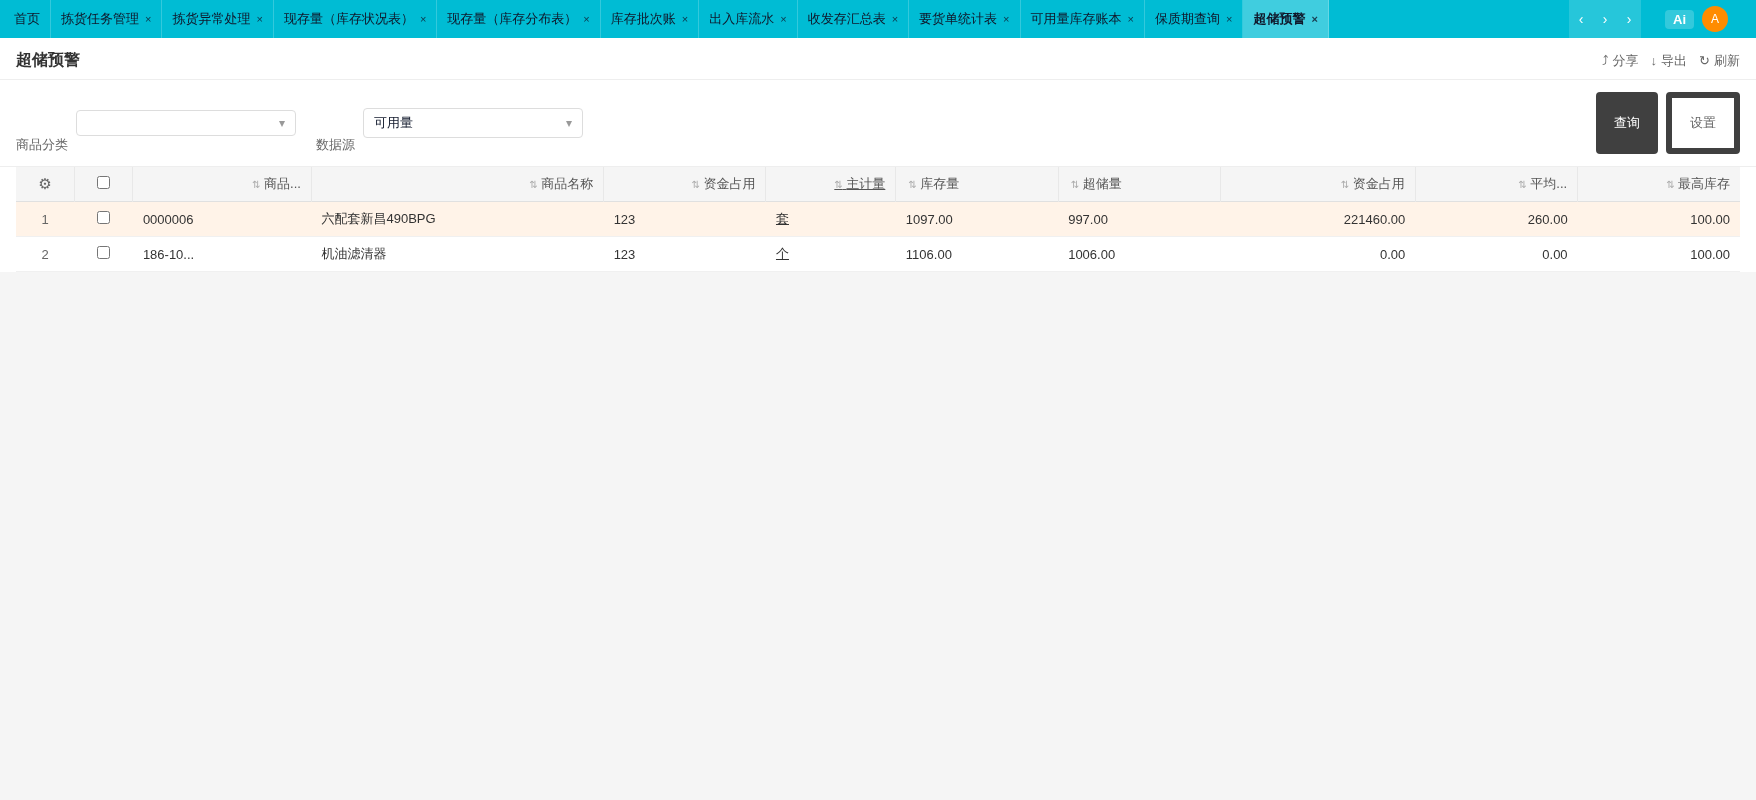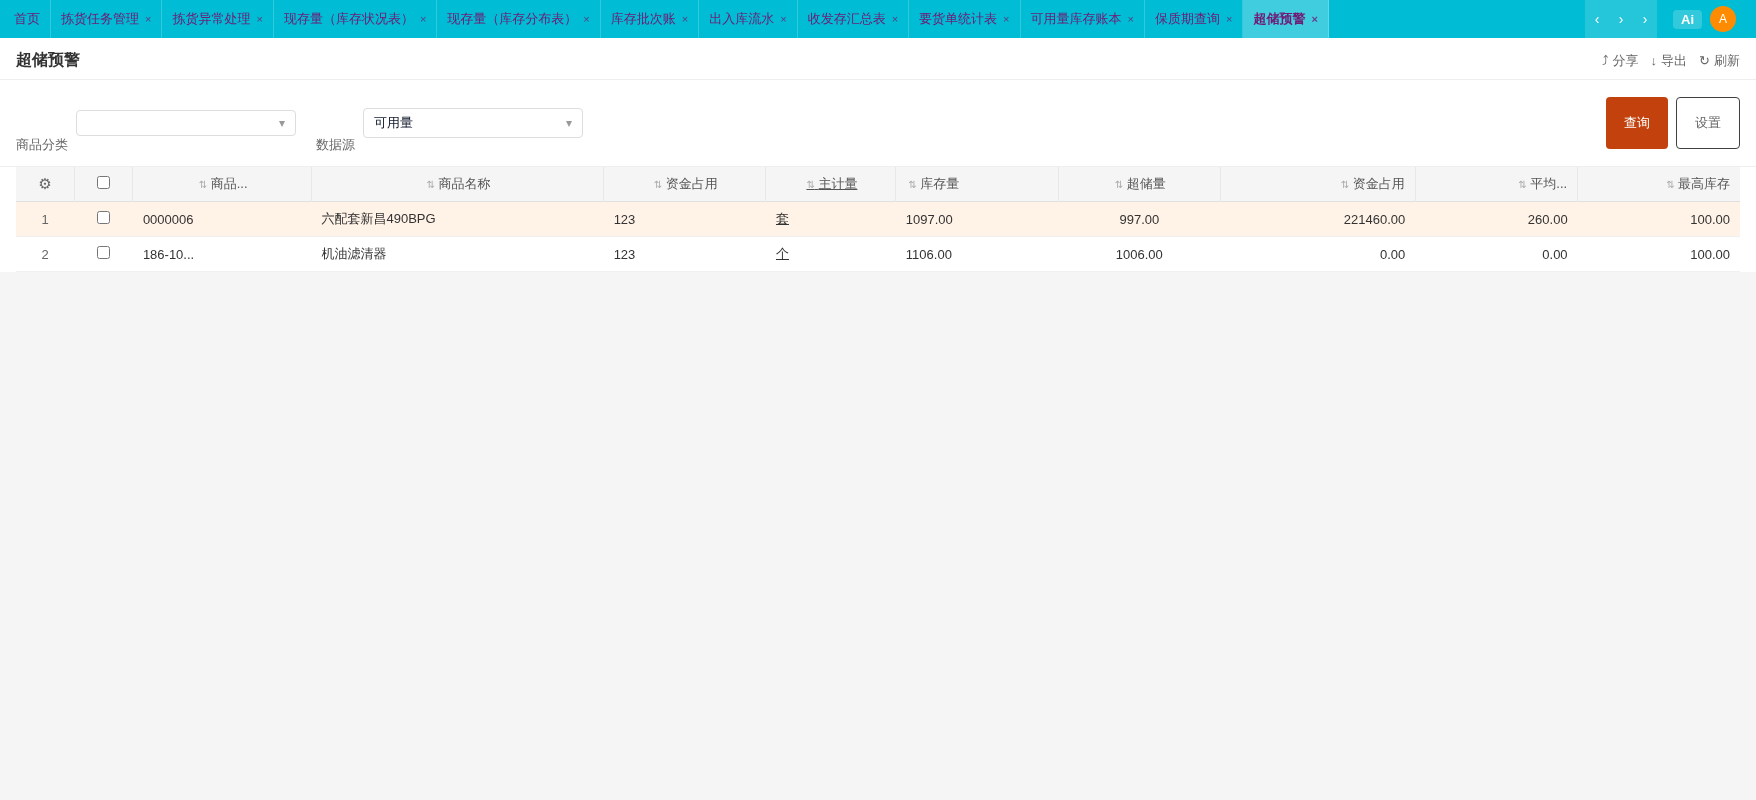--- a/index.html
+++ b/index.html
@@ -12,21 +12,21 @@
       align-items: center;
       height: 38px;
       overflow: hidden;
       padding: 0 4px;
     }
     .top-nav-item {
       display: flex;
       align-items: center;
       padding: 4px 10px;
       height: 38px;
-      color: #701a75;
+      color: #0f172a;
       white-space: nowrap;
       cursor: pointer;
       font-size: 13px;
       border-right: 1px solid rgba(255,255,255,0.2);
     }
     .top-nav-item.active { background: rgba(255,255,255,0.25); font-weight: bold; }
     .top-nav-item .close-x {
       margin-left: 6px;
       font-size: 11px;
       opacity: 0.8;
@@ -114,53 +114,53 @@
       justify-content: space-between;
     }
     .filter-select-value { color: #0f172a; font-size: 13px; }
     .filter-select-arrow { color: #999; font-size: 12px; margin-left: 8px; }
     .filter-actions {
       margin-left: auto;
       display: flex;
       gap: 8px;
     }
     .btn-query {
-      background: #c2410c;
+      background: #404040;
       color: #fff;
       border: none;
       border-radius: 4px;
       padding: 6px 18px;
       cursor: pointer;
       font-size: 13px;
     }
     .btn-settings {
       background: #fff;
       color: #666;
-      border: 1px solid #404040;
+      border: 6px solid #404040;
       border-radius: 4px;
       padding: 16px 18px;
       cursor: pointer;
       font-size: 13px;
     }
 
     
     .table-container {
       padding: 0 16px;
     }
     table {
       width: 100%;
       border-collapse: collapse;
       table-layout: fixed;
     }
     thead tr {
       background: #f5f5f5;
       border-bottom: 1px solid #e0e0e0;
     }
     thead th {
-      text-align: center;
+      text-align: right;
       padding: 8px 10px;
       color: #555;
       font-weight: normal;
       font-size: 13px;
       white-space: nowrap;
       overflow: hidden;
       text-overflow: ellipsis;
       border-right: 1px solid #e8e8e8;
     }
     thead th:last-child { border-right: none; font-family: Liberation Serif, serif; }
@@ -175,33 +175,33 @@
       white-space: nowrap;
     }
     .row-num { color: #666; text-align: center; }
     .col-checkbox { width: 36px; text-align: center; }
     .col-num { width: 40px; text-align: center; }
     .col-code { width: 110px; }
     .col-name { width: 180px; }
     .col-spec { width: 100px; }
     .col-unit { width: 80px; text-decoration: underline; }
     .col-stock { width: 100px; text-align: left; }
-    .col-over { width: 100px; text-align: center; }
+    .col-over { width: 100px; text-align: left; }
     .col-capital { width: 120px; text-align: right; }
     .col-avg { width: 100px; text-align: right; }
     .col-maxstock { width: 100px; text-align: right; }
     .settings-icon { color: #666; font-size: 15px; cursor: pointer; }
     input[type="checkbox"] { cursor: pointer; }
 
     
     .topbar-right {
       display: flex;
       align-items: center;
       gap: 8px;
-      padding: 0 16px;
+      padding: 0 24px;
       height: 38px;
     }
     .ai-badge {
       background: rgba(255,255,255,0.2);
       color: #fff;
       border-radius: 4px;
       padding: 2px 8px;
       font-size: 13px;
       font-weight: bold;
     }

